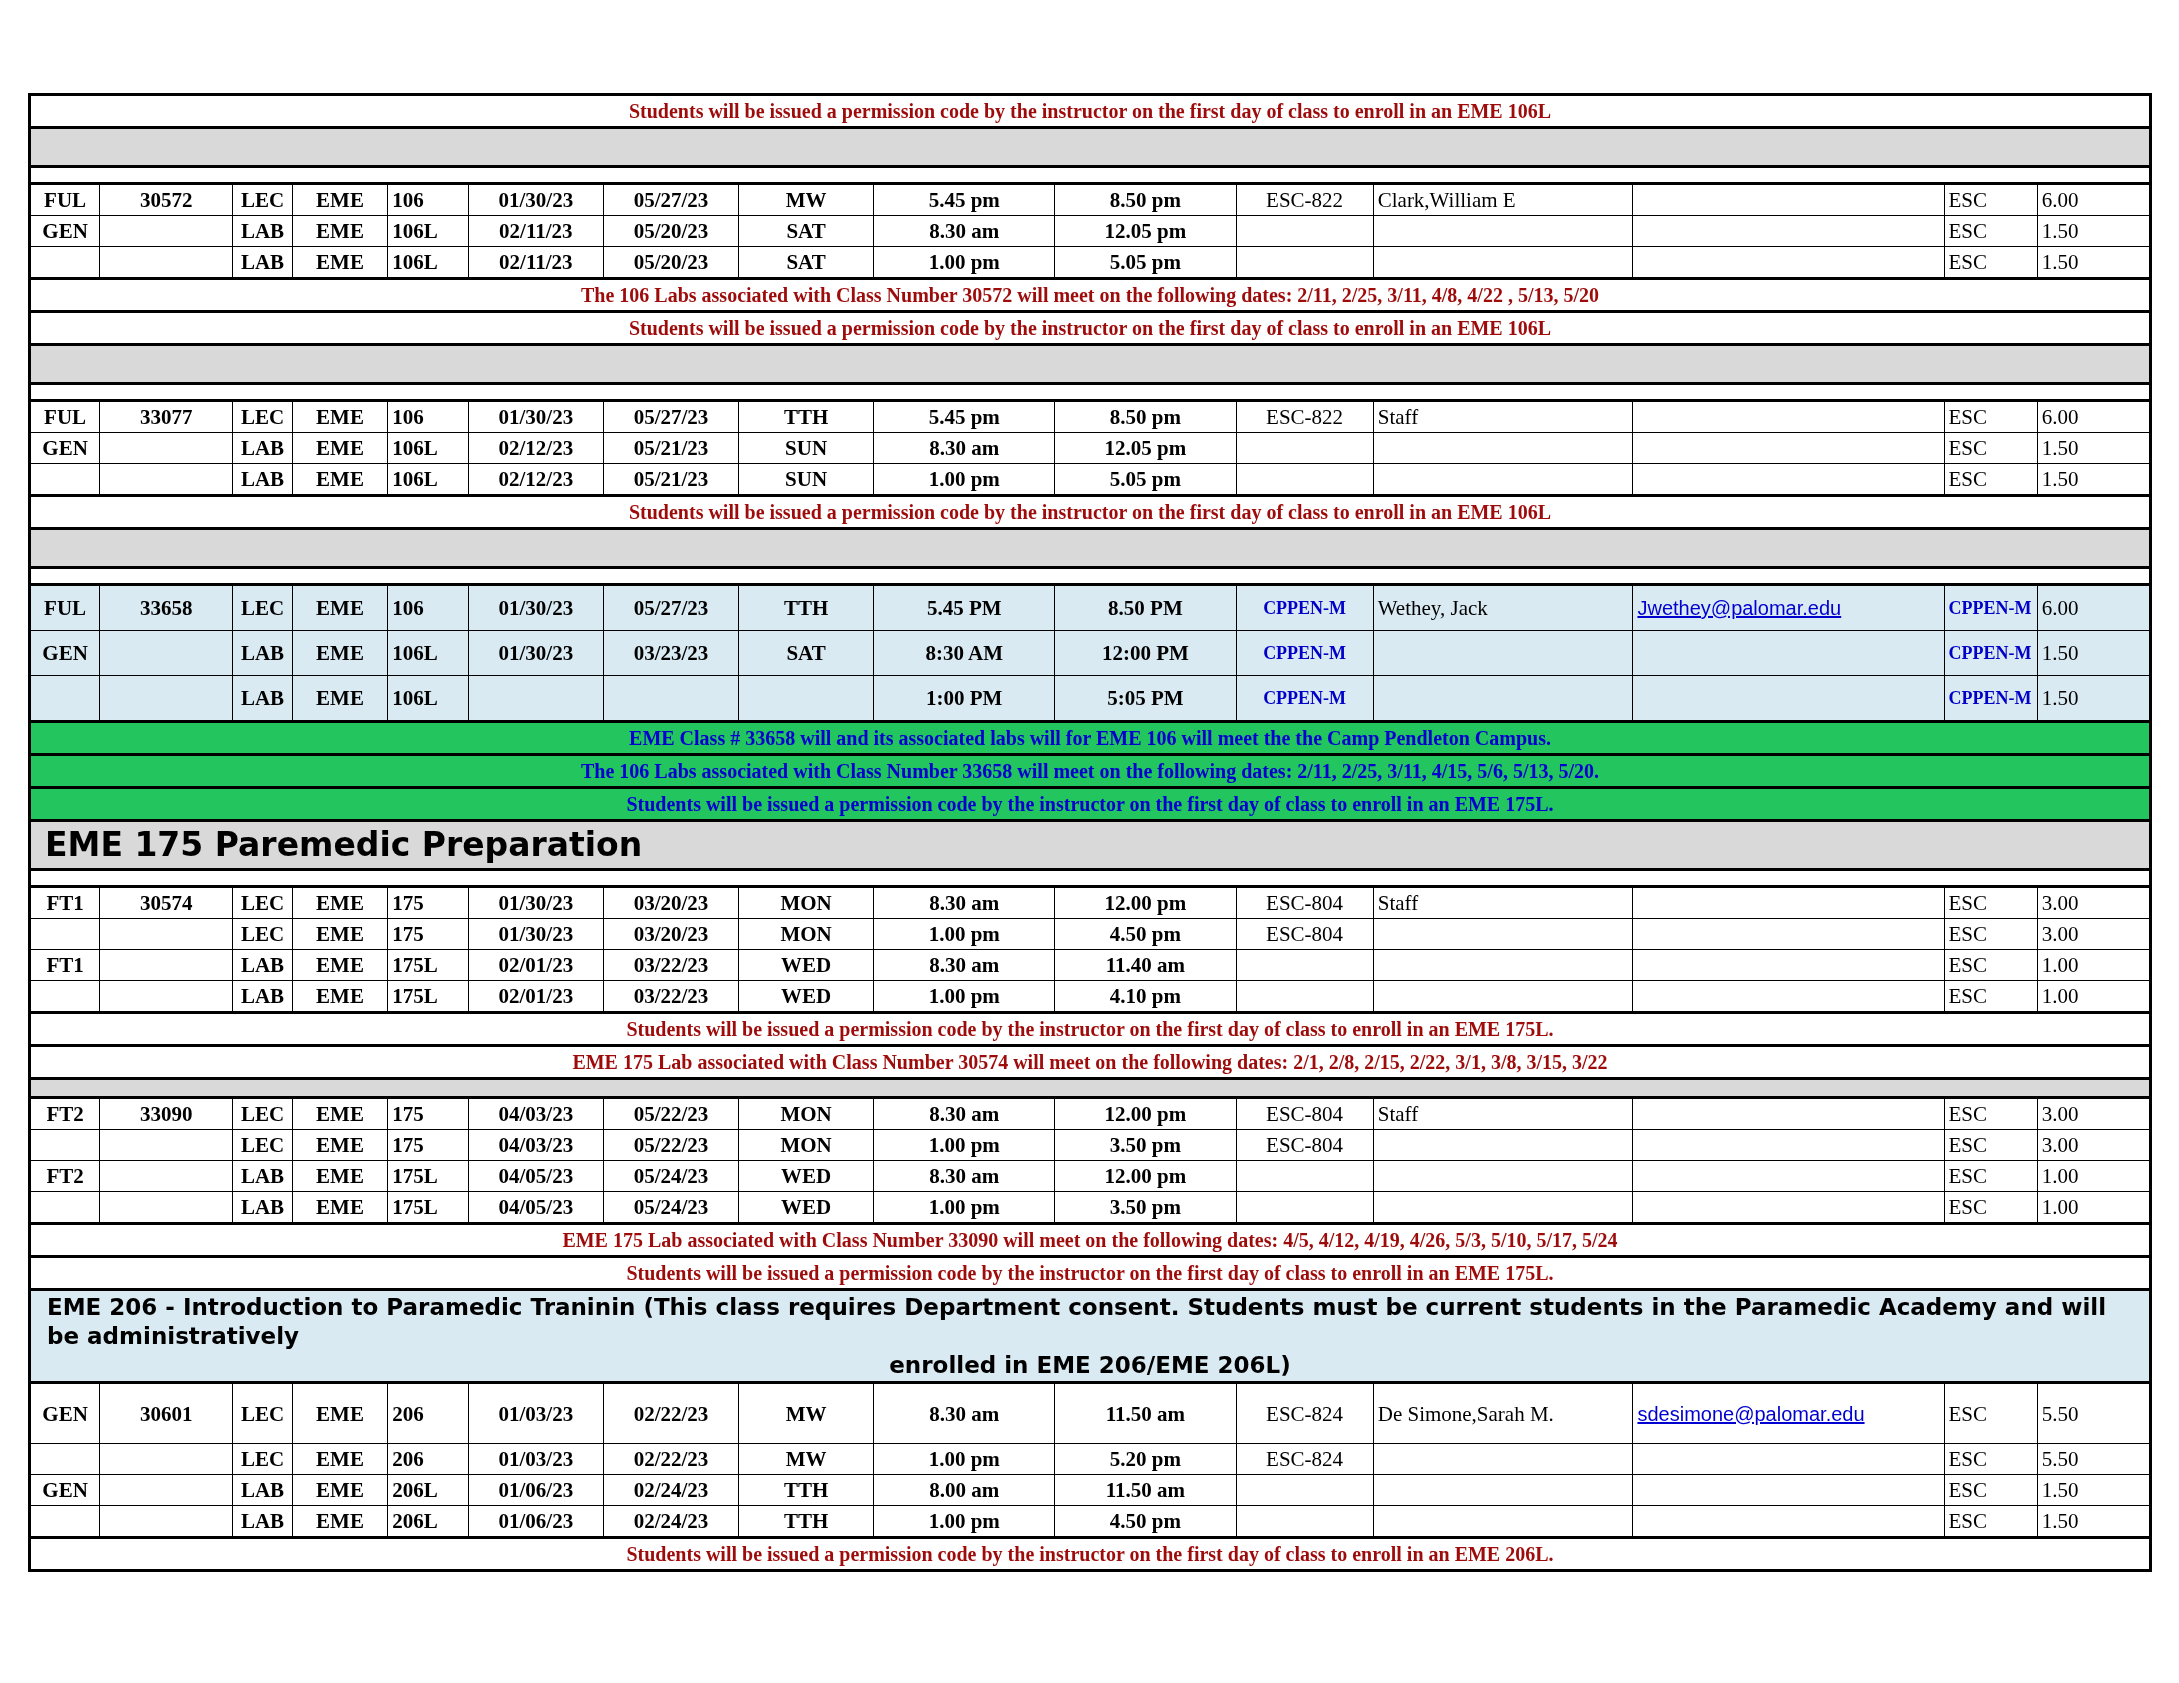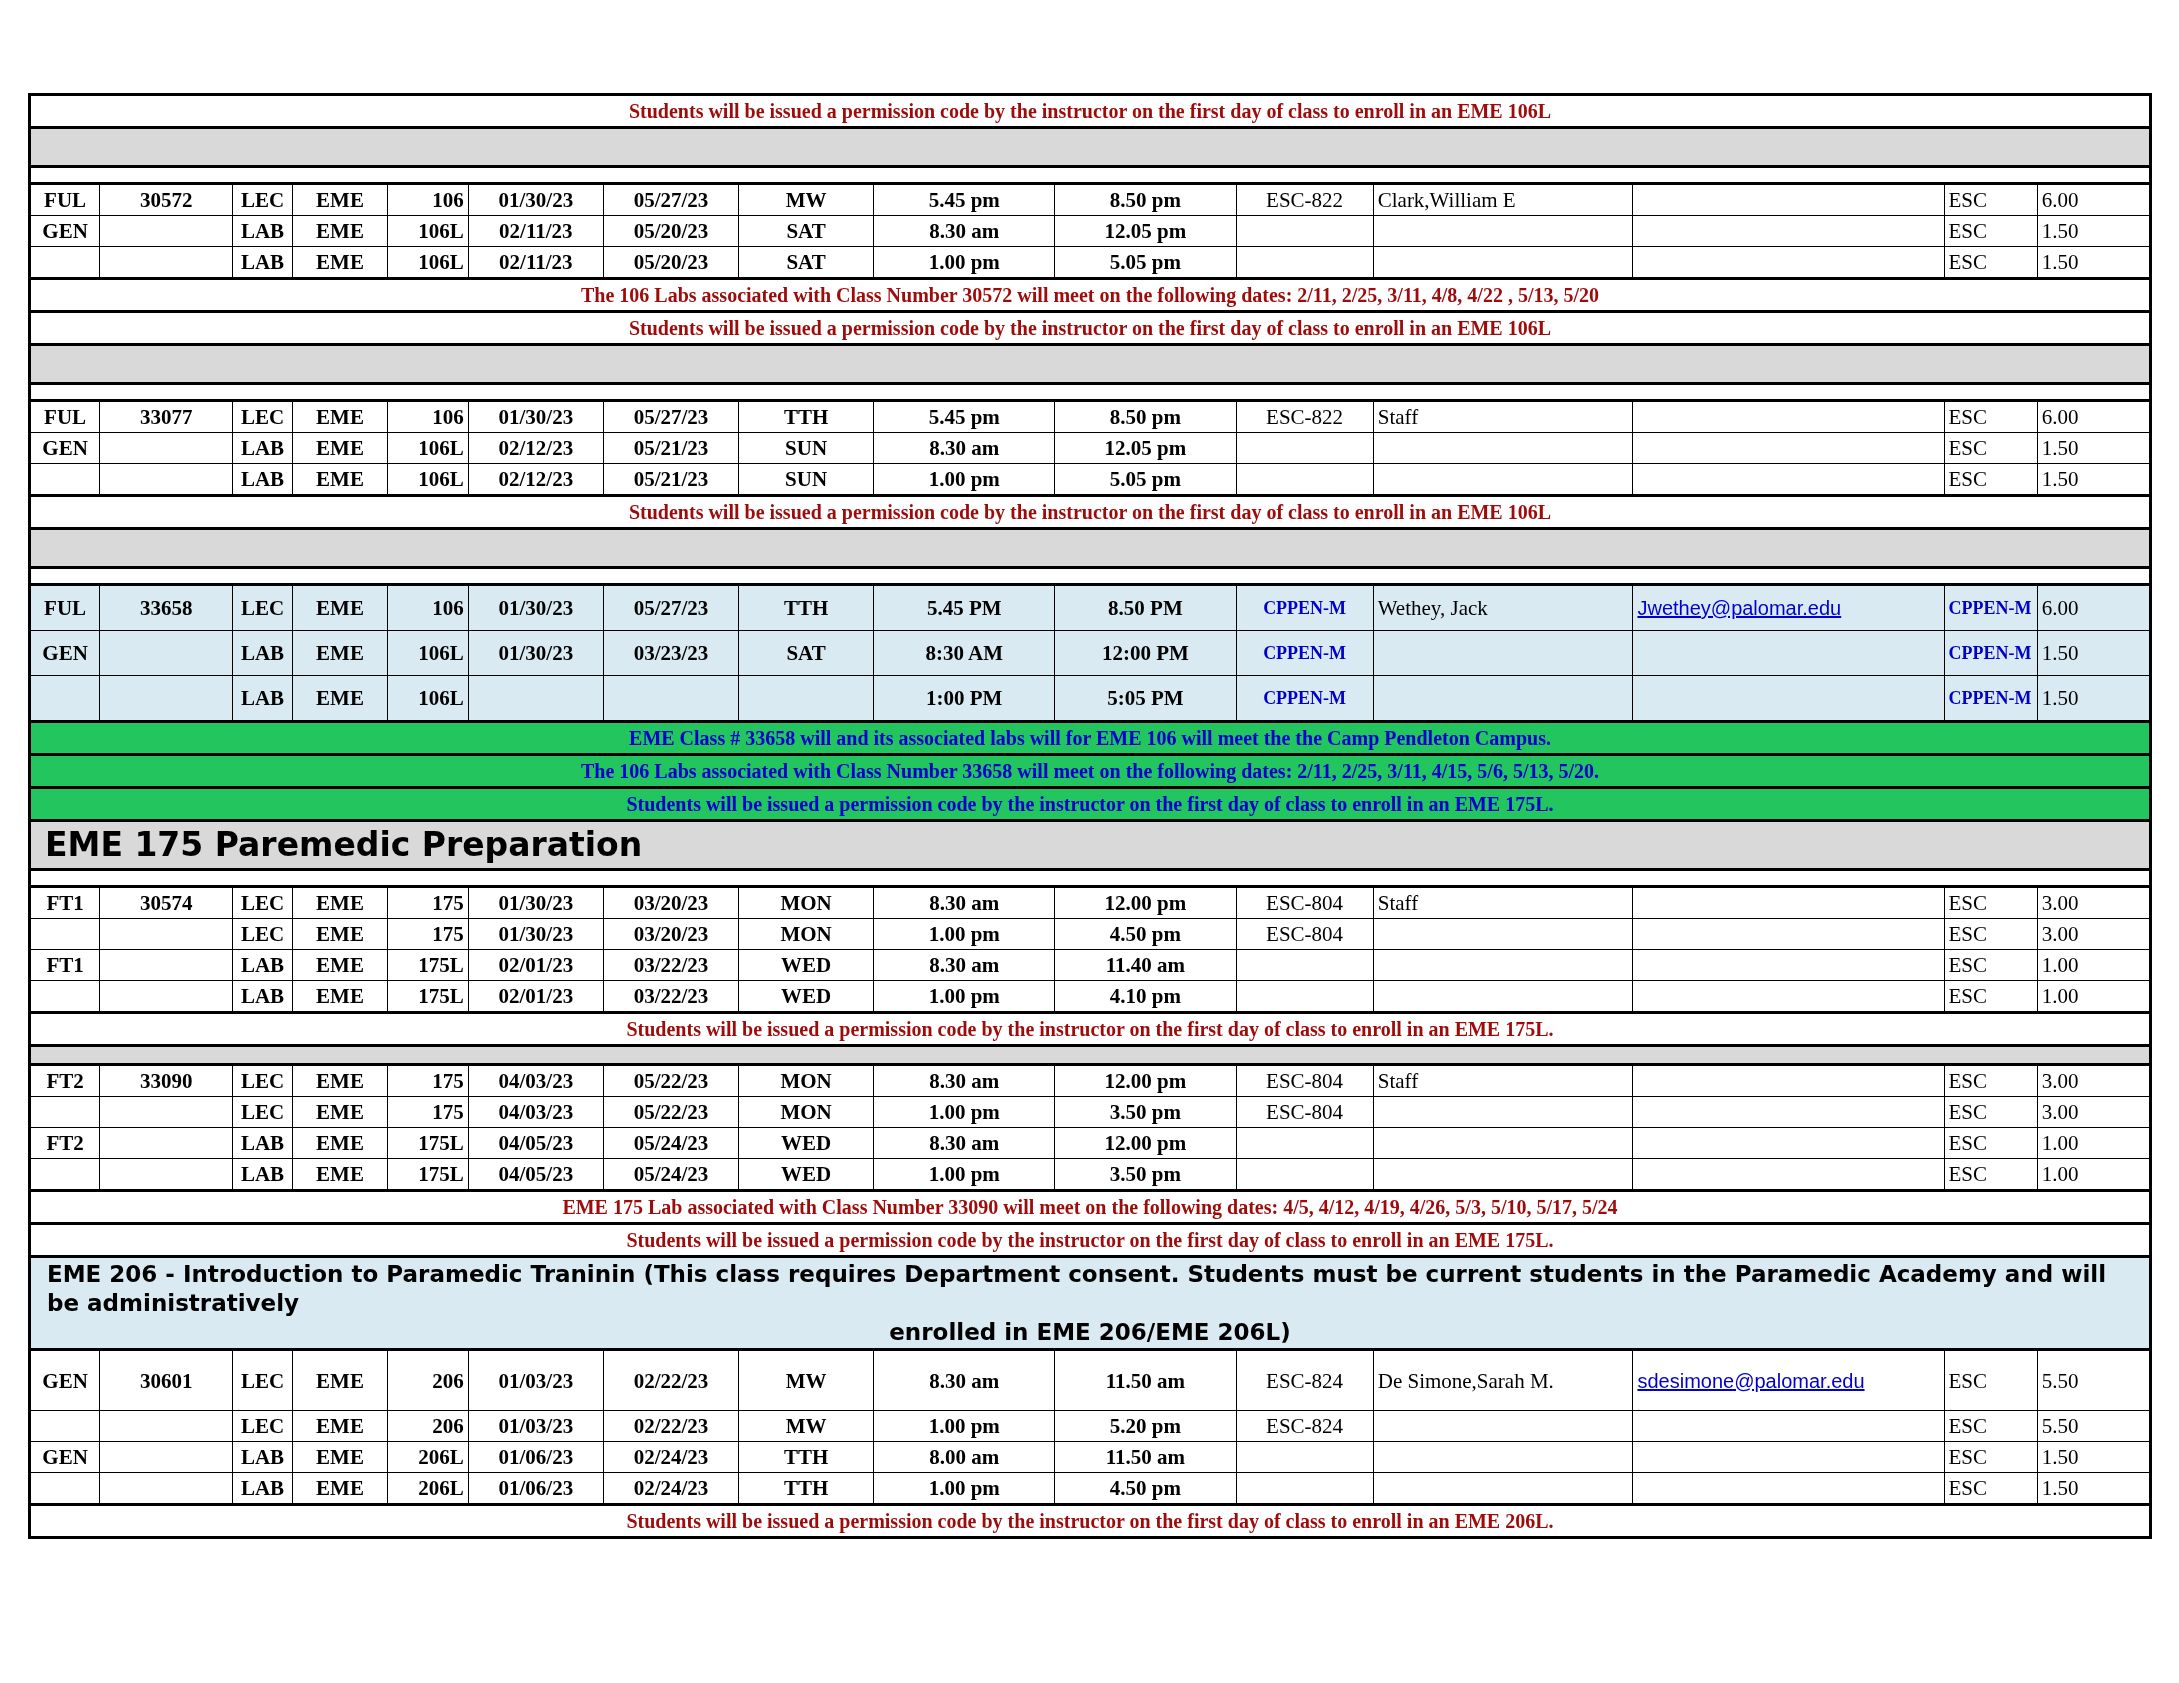--- a/index.html
+++ b/index.html
@@ -46,21 +46,21 @@
   col.c-btime  { width: 173px; }
   col.c-etime  { width: 173px; }
   col.c-room   { width: 131px; }
   col.c-instr  { width: 248px; }
   col.c-email  { width: 297px; }
   col.c-camp   { width: 89px; }
   col.c-units  { width: 108px; }
 
   
   .ct { text-align: center; font-weight: bold; }
-  .cr { text-align: right; font-weight: bold; }
+  .cr { text-align: left; font-weight: bold; }
   .cl { text-align: left; font-weight: normal; font-size: 20px; }
   .units { text-align: left; font-weight: normal; font-size: 20px; }
   .room { text-align: center; font-weight: normal; font-size: 20px; }
   .camp { text-align: left; font-weight: normal; font-size: 20px; margin-top: 48px; }
 
   
   tr.data-row td { height: 30px; }
   tr.data-row-tall td { height: 44px; }
   tr.data-row-xtall td { height: 59px; }
 
@@ -432,20 +432,23 @@
           <td class="ct">4.10 pm</td>
           <td class="room"></td>
           <td class="cl"></td>
           <td class="cl"></td>
           <td class="camp">ESC</td>
           <td class="units">1.00</td>
         </tr>
         <tr class="note">
           <td colspan="15">Students will be issued a permission code by the instructor on the first day of class to enroll in an EME 175L.</td>
         </tr>
+        <tr class="note">
+          <td colspan="15">EME 175 Lab associated with Class Number 30574 will meet on the following dates: 2/1, 2/8, 2/15, 2/22, 3/1, 3/8, 3/15,  3/22</td>
+        </tr>
         <tr class="spacer-gray-thin">
           <td colspan="15"></td>
         </tr>
         <tr class="data-row thicktop">
           <td class="ct">FT2</td>
           <td class="ct">33090</td>
           <td class="ct">LEC</td>
           <td class="ct">EME</td>
           <td class="cr">175</td>
           <td class="ct">04/03/23</td>

